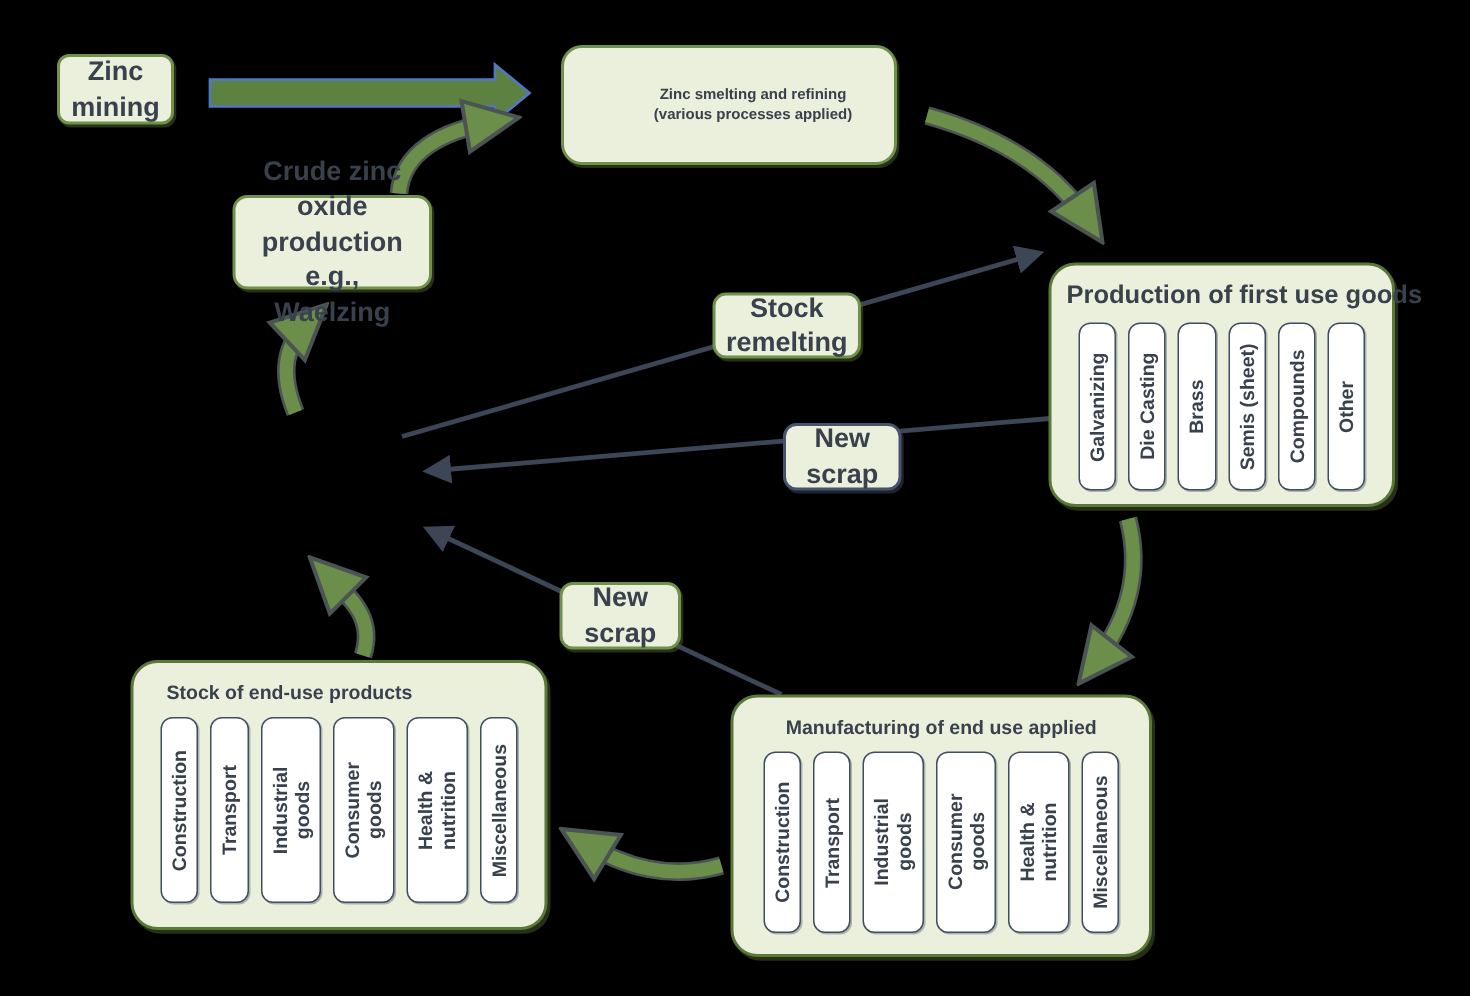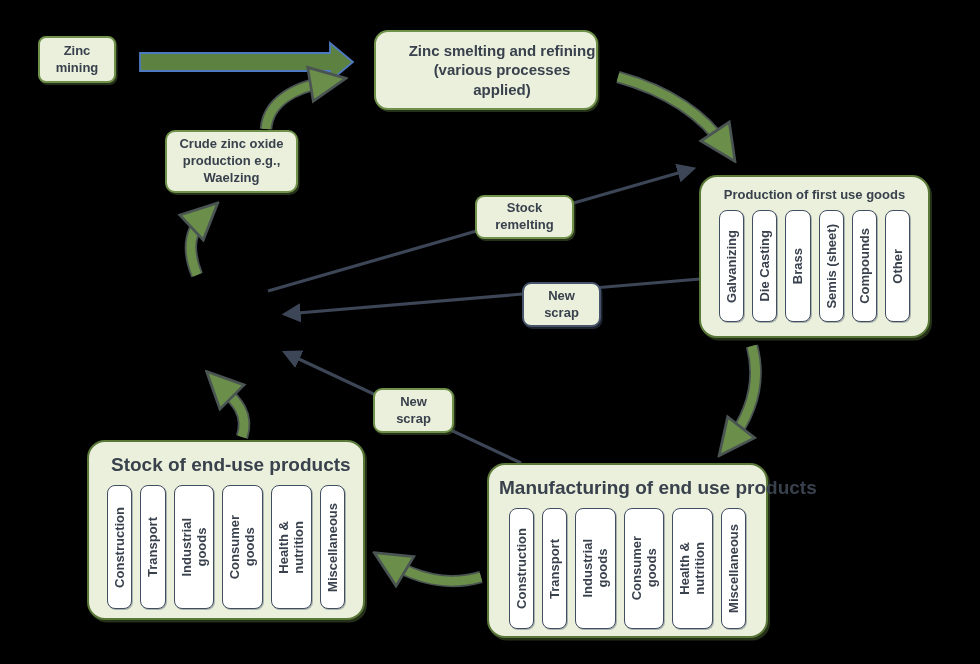--- a/index.html
+++ b/index.html
@@ -16,37 +16,37 @@
     box-shadow:1.5px 2px 0 rgba(70,90,45,.55);
   }
   .slate-border{border-color:#46536a;box-shadow:1.5px 2px 0 rgba(55,65,85,.55);}
   .panel{
     position:absolute;box-sizing:border-box;
     background:#eaf0dc;border:2.5px solid #5a7838;border-radius:18px;
     box-shadow:2px 2.5px 0 rgba(60,80,40,.6);
     display:flex;flex-direction:column;align-items:stretch;
   }
   .panel-title{
-    font-weight:bold;font-size:19px;color:#39414d;text-align:center;
+    font-weight:bold;font-size:13px;color:#39414d;text-align:center;
     padding:12px 10px 9px 10px;white-space:nowrap;
   }
   .panel-title.left{text-align:left;padding-left:22px;}
   .pills{display:flex;justify-content:center;align-items:stretch;gap:8px;padding:0 10px;}
   .pill{
     box-sizing:border-box;background:#ffffff;border:1.7px solid #414d60;border-radius:8px;
     display:flex;align-items:center;justify-content:center;padding:8px 4px;
     box-shadow:1px 1px 0 rgba(55,65,85,.35);
   }
   .pill span{
     writing-mode:vertical-rl;transform:rotate(180deg);
     white-space:pre-line;font-weight:bold;font-size:13px;line-height:1.18;
     text-align:center;color:#39414d;
   }
-  .fs14{font-size:13px;}
-  .fs15{font-size:15px;padding-left:32px;}
+  .fs14{font-size:18px;}
+  .fs15{font-size:10px;padding-left:32px;}
 </style>
 </head>
 <body>
 
 <div id="canvas">
 
   <svg id="arrow-layer" viewBox="0 0 980 664" xmlns="http://www.w3.org/2000/svg">
     <defs>
       <marker id="mslate" markerWidth="6" markerHeight="6" refX="4.6" refY="3" orient="auto">
         <path d="M0,0 L6,3 L0,6 Z" fill="#3c4656"></path>
@@ -82,36 +82,36 @@
       <path d="M481,577 C446,587 416,578 388,561" marker-end="url(#mgreen)"></path>
     </g>
   </svg>
 
   <div class="node fs14" style="left:38px;top:36px;width:78px;height:47px;border-radius:8px;">Zinc
 mining</div>
 
   <div class="node fs15" style="left:374px;top:30px;width:224px;height:80px;border-radius:14px;">Zinc smelting and refining
 (various processes applied)</div>
 
-  <div class="node fs14" style="left:165px;top:130px;width:133px;height:63px;">Crude zinc oxide
+  <div class="node fs14" style="left:155px;top:130px;width:133px;height:63px;">Crude zinc oxide
 production e.g.,
 Waelzing</div>
 
   <div class="node fs14" style="left:475px;top:195px;width:99px;height:44px;border-radius:9px;">Stock
 remelting</div>
 
   <div class="node fs14 slate-border" style="left:522px;top:282px;width:79px;height:45px;border-radius:9px;">New
 scrap</div>
 
 
   <div class="node fs14" style="left:373px;top:388px;width:81px;height:45px;border-radius:9px;">New
 scrap</div>
 
   <div class="panel" style="left:699px;top:175px;width:231px;height:163px;">
-    <div class="panel-title" style="font-size:13px;padding-top:10px;padding-bottom:8px;">Production of first use goods</div>
+    <div class="panel-title" style="font-size:17px;padding-top:10px;padding-bottom:8px;">Production of first use goods</div>
     <div class="pills" style="height:112px;gap:8px;">
       <div class="pill">
           <span>Galvanizing</span>
         </div>
       <div class="pill">
           <span>Die Casting</span>
         </div>
       <div class="pill">
           <span>Brass</span>
         </div>
@@ -148,21 +148,21 @@
           <span>Health &amp;
 nutrition</span>
         </div>
       <div class="pill">
           <span>Miscellaneous</span>
         </div>
     </div>
   </div>
 
   <div class="panel" style="left:487px;top:463px;width:281px;height:175px;">
-    <div class="panel-title">Manufacturing of end use products</div>
+    <div class="panel-title">Manufacturing of end use applied</div>
     <div class="pills" style="height:121px;">
       <div class="pill">
           <span>Construction</span>
         </div>
       <div class="pill">
           <span>Transport</span>
         </div>
       <div class="pill">
           <span>Industrial
 goods</span>

